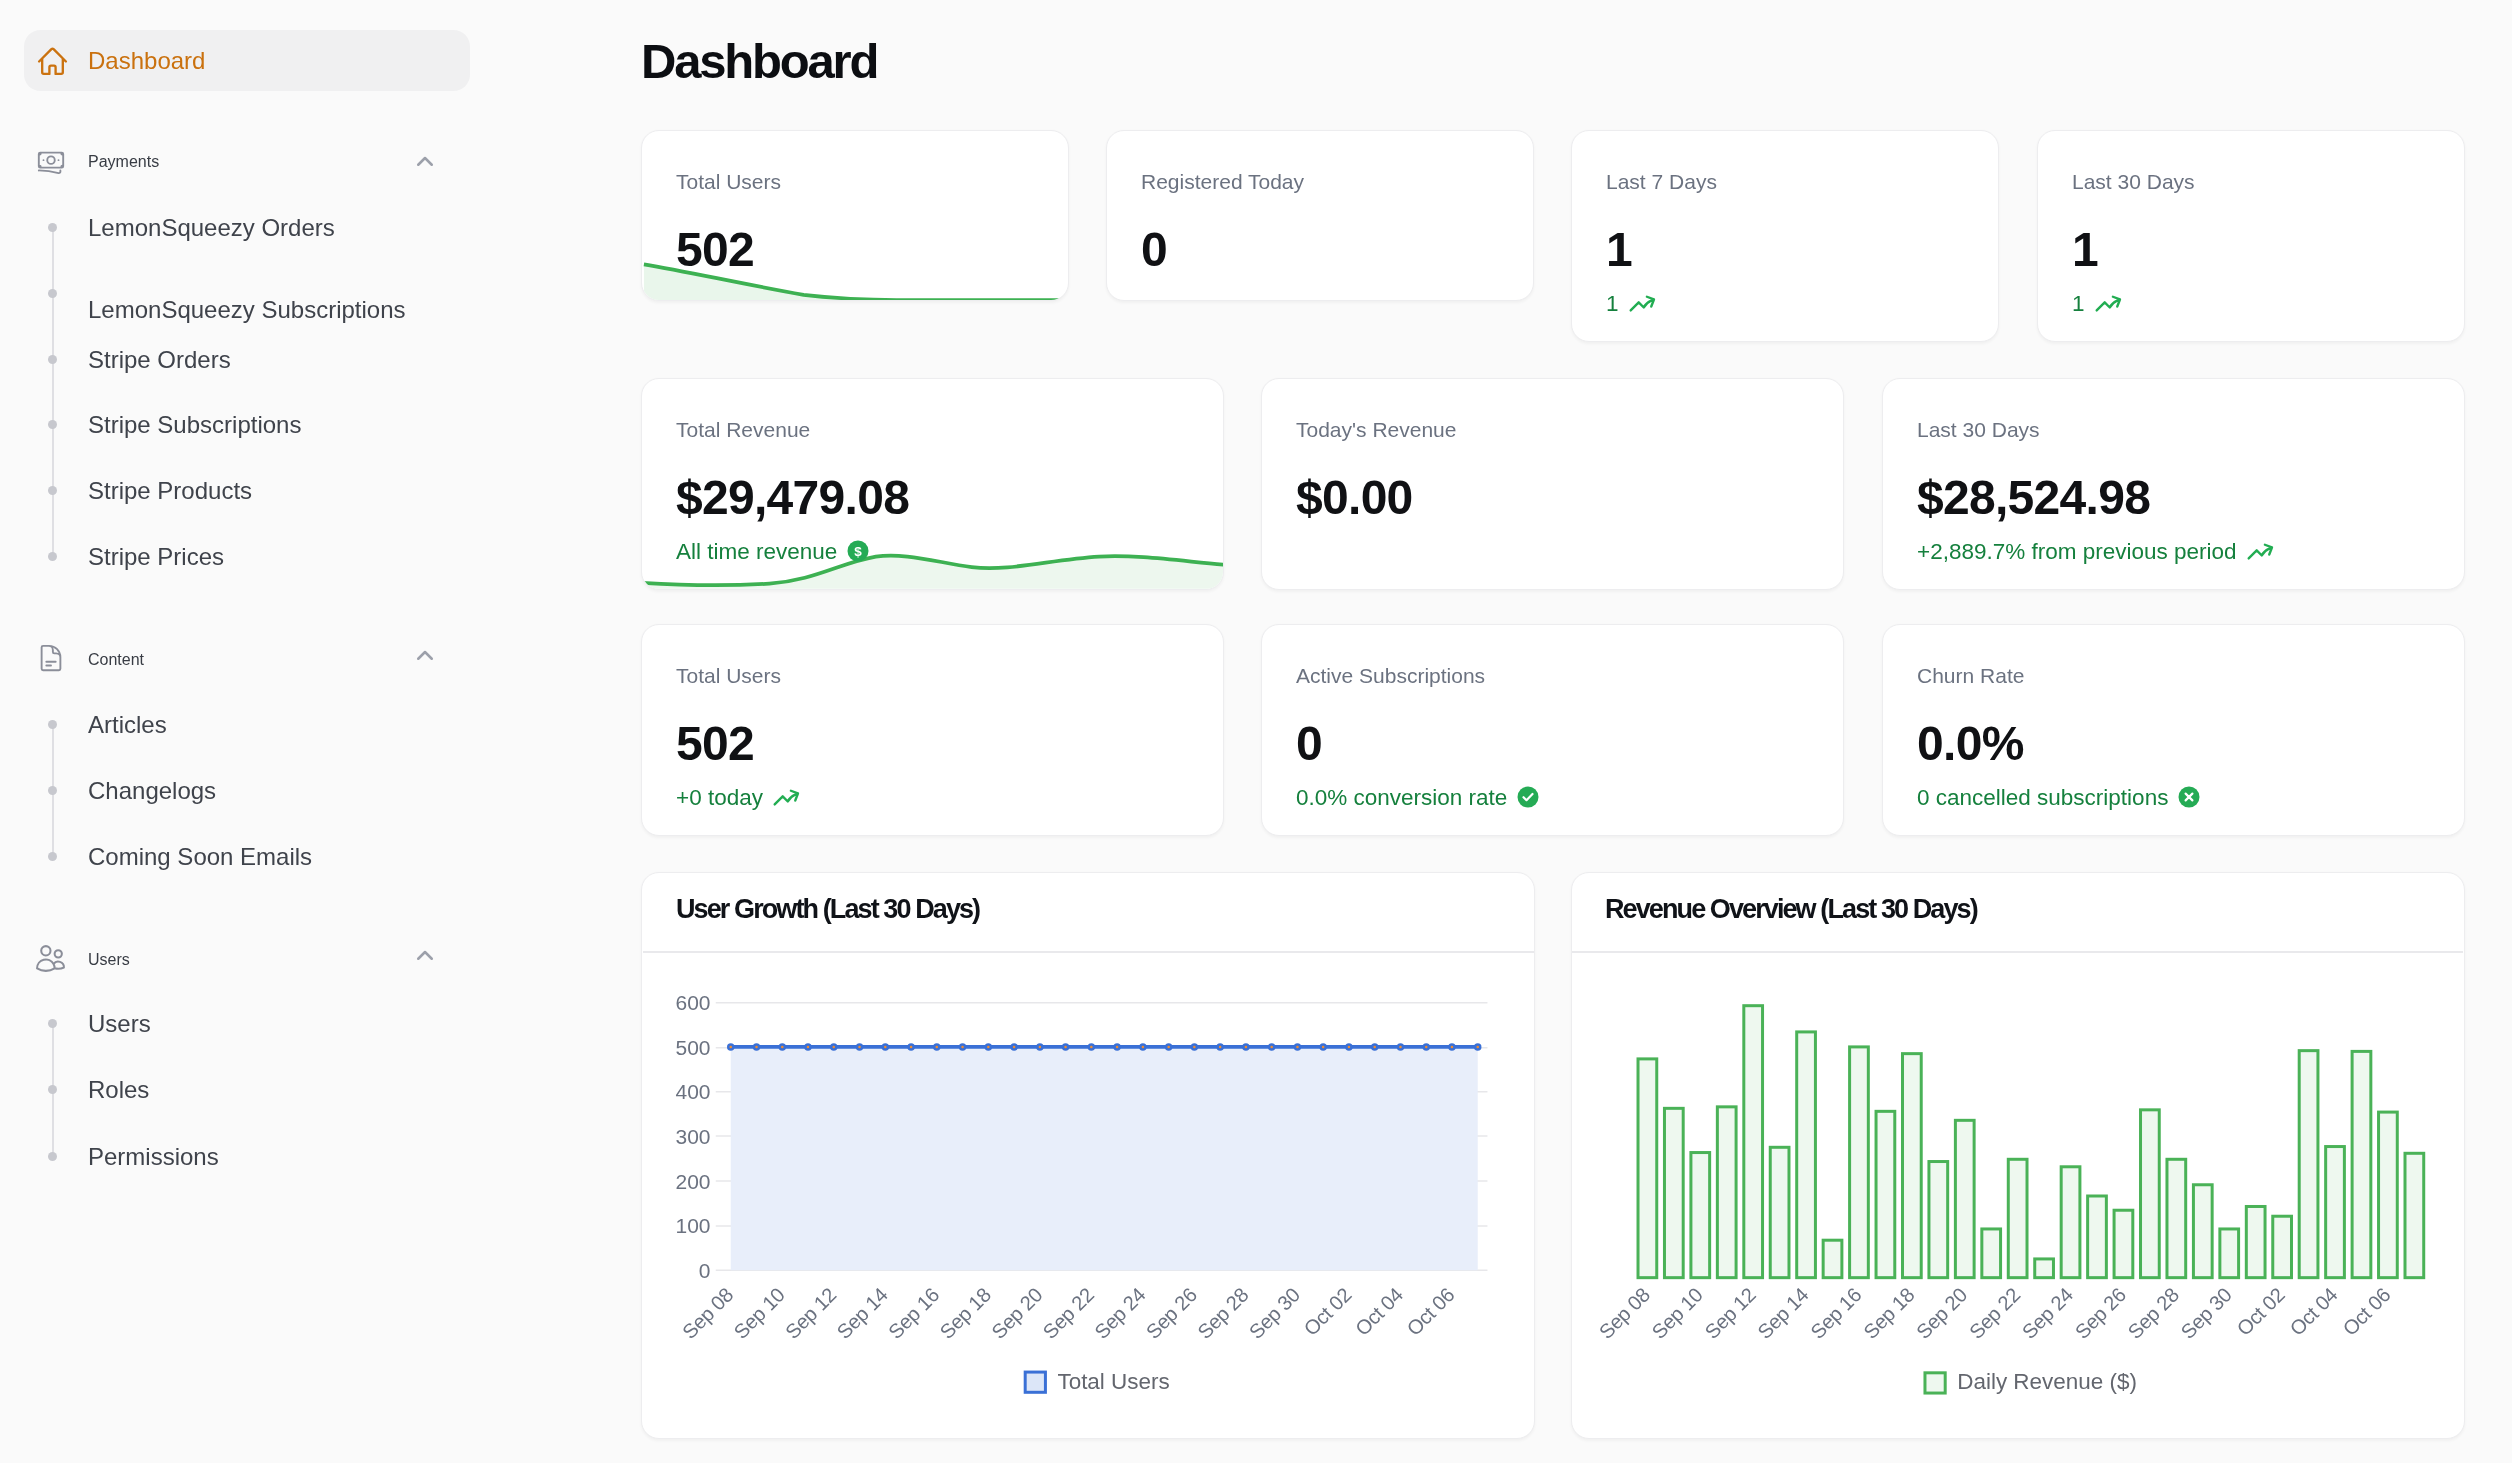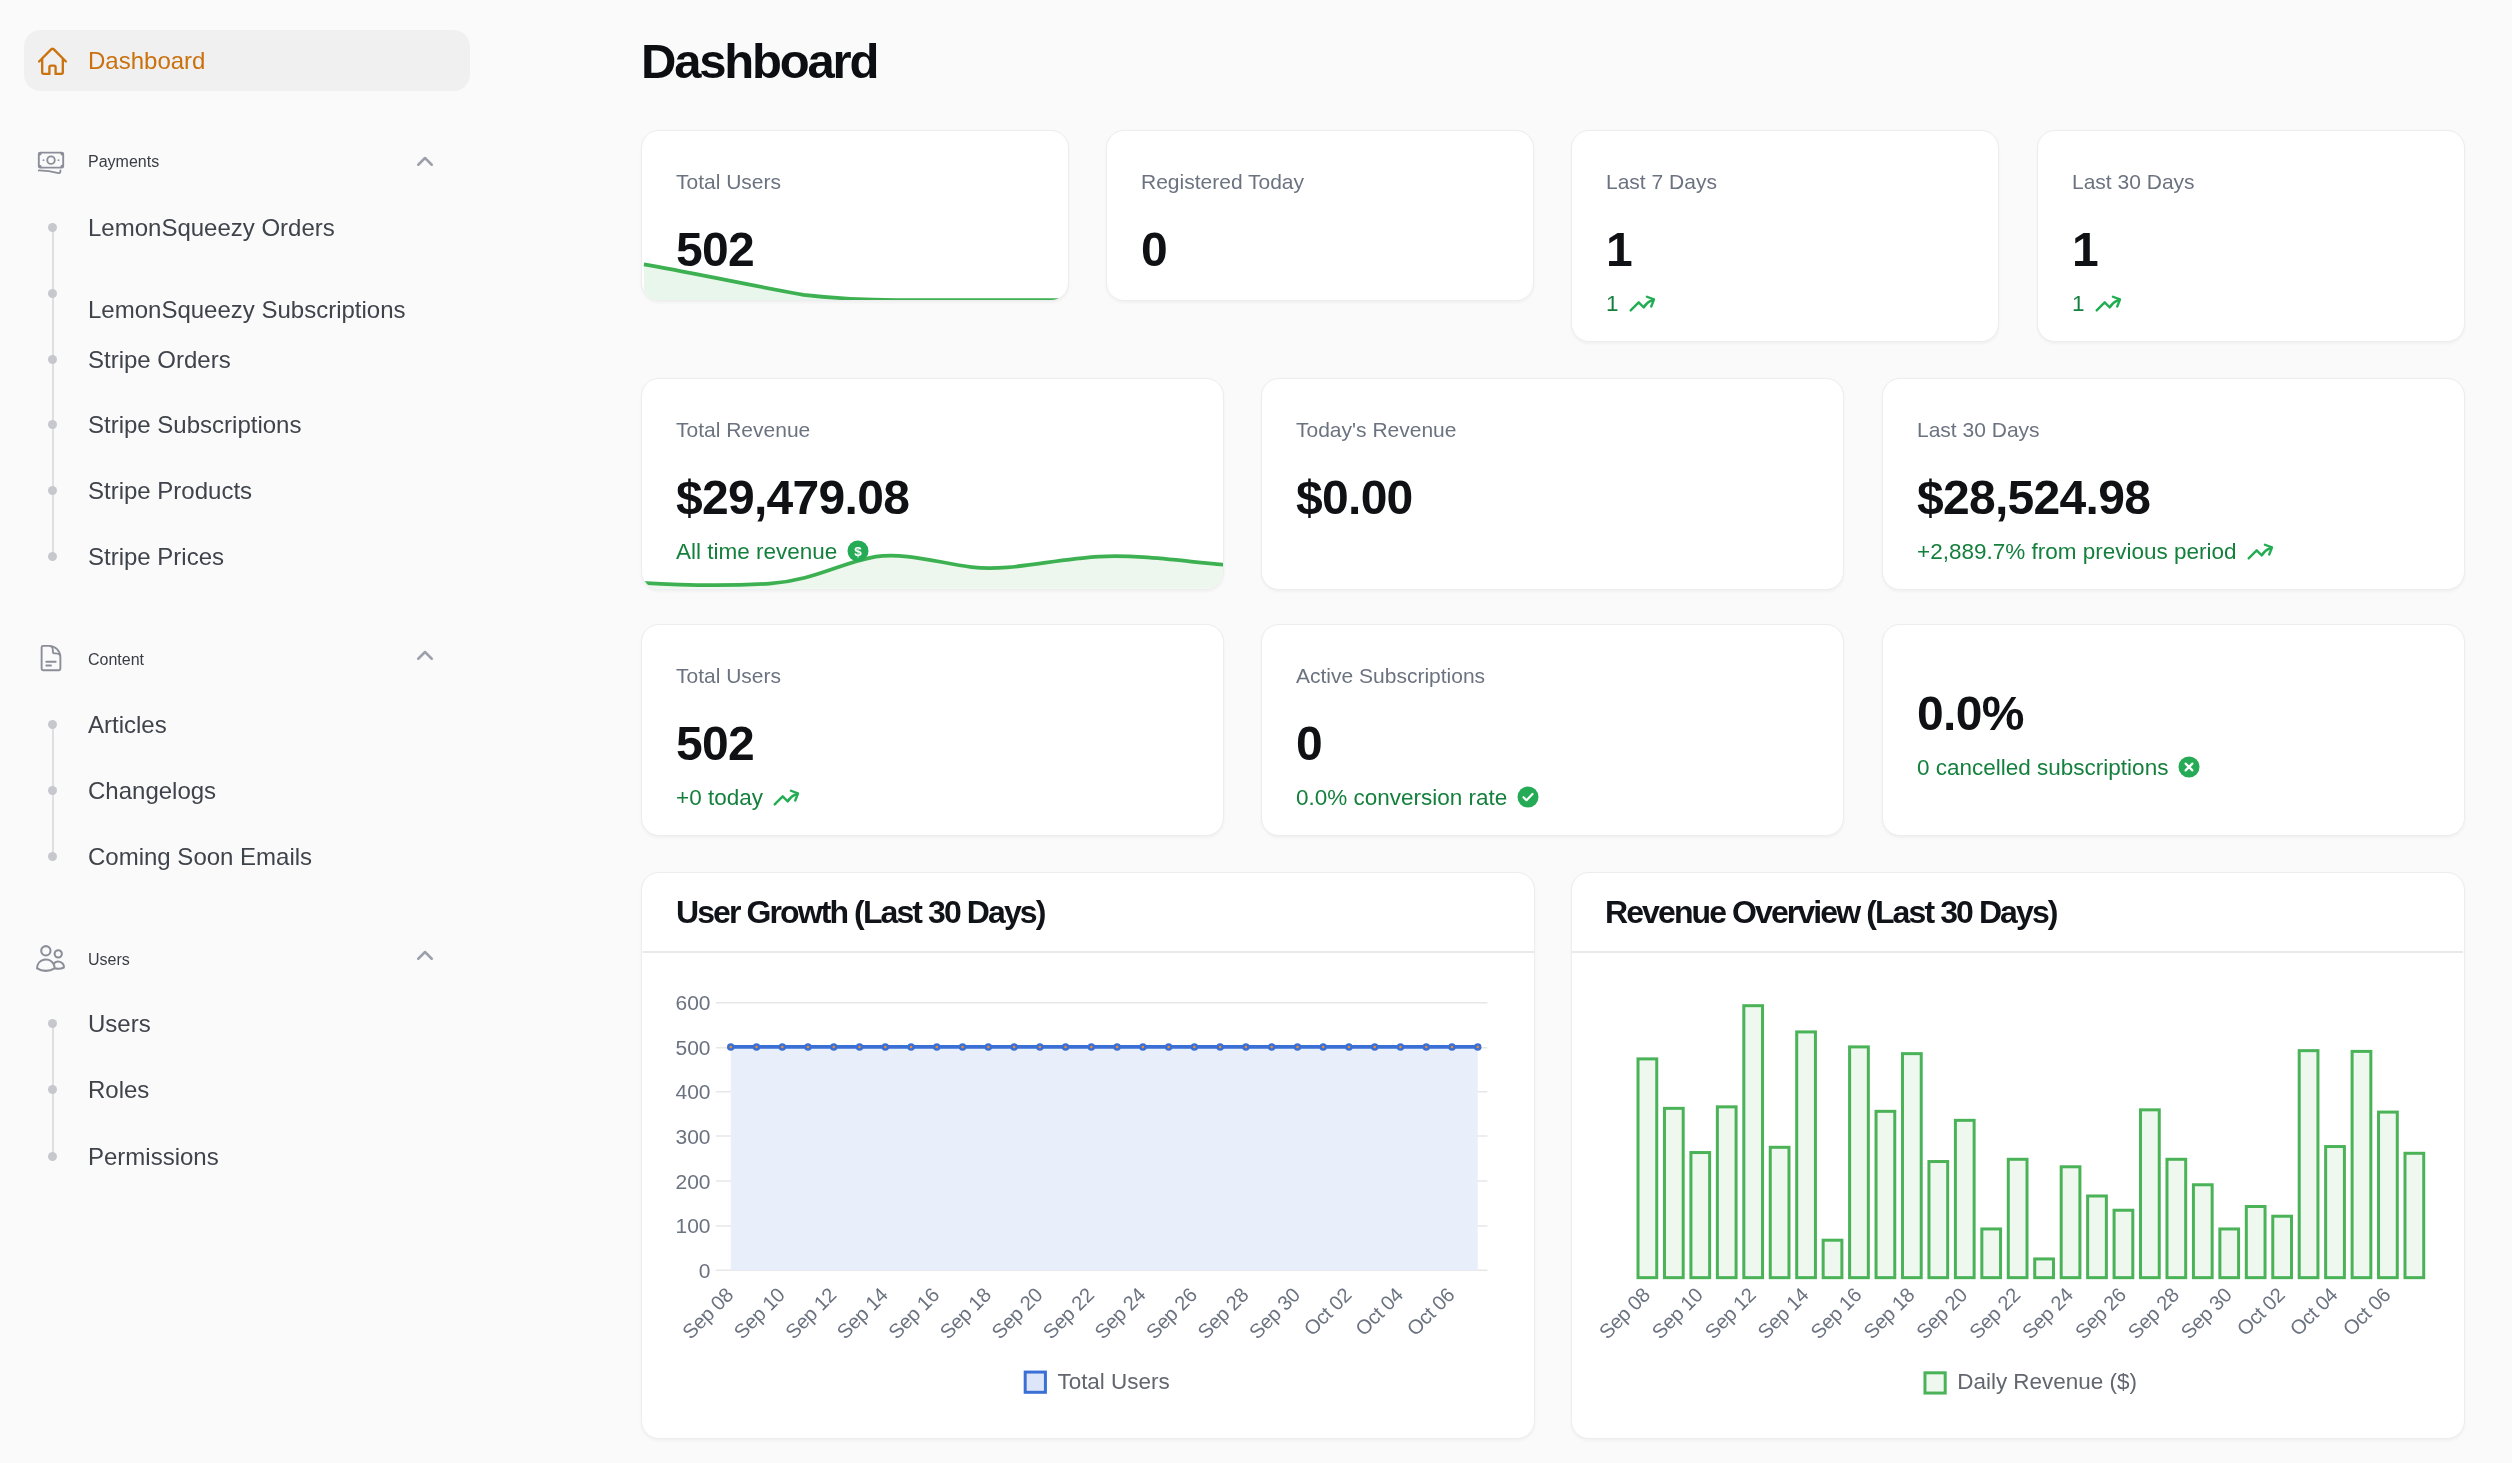--- a/index.html
+++ b/index.html
@@ -6,21 +6,21 @@
 body{position:relative;background:#fafafa;font-family:"Liberation Sans",sans-serif;overflow:hidden}
 .abs{position:absolute}
 .card{position:absolute;background:#fff;border:1.5px solid #ededef;border-radius:18px;box-shadow:0 1.5px 3px rgba(0,0,0,.04)}
 .lab{font-size:21px;color:#6b7280;line-height:30px}
 .num{font-size:48px;font-weight:700;color:#101114;line-height:58px;margin-top:24px;letter-spacing:-0.7px}
 .desc{font-size:22.5px;line-height:33px;margin-top:7.5px;display:flex;align-items:center;gap:9px}
 .g{color:#15803d}
 .r{color:#dc2626}
 .navtxt{font-size:24px;color:#3f434b;line-height:27px}
 .sechead{font-size:16px;font-weight:500;color:#383c44;line-height:27px}
-.ctitle{font-size:32px;font-weight:700;color:#101318;letter-spacing:-1.9px}
+.ctitle{font-size:27px;font-weight:700;color:#101318;letter-spacing:-1.9px}
 </style></head><body>
 
 <div class="abs" style="left:24px;top:30px;width:446px;height:61px;background:#f0f0f1;border-radius:16.5px"></div>
 <svg class="abs" style="left:36px;top:45px" width="33" height="33" viewBox="0 0 24 24" fill="none" stroke="#cb720f" stroke-width="1.7" stroke-linecap="round" stroke-linejoin="round">
 <path d="M2.25 12l8.954-8.955c.44-.439 1.152-.439 1.591 0L21.75 12M4.5 9.75v10.125c0 .621.504 1.125 1.125 1.125H9.75v-4.875c0-.621.504-1.125 1.125-1.125h2.25c.621 0 1.125.504 1.125 1.125V21h4.125c.621 0 1.125-.504 1.125-1.125V9.75"></path>
   </svg>
 <div class="abs" style="left:88px;top:47px;font-size:24px;font-weight:500;color:#ca710e">Dashboard</div>
 <svg class="abs" style="left:36px;top:147px" width="30" height="30" viewBox="0 0 24 24" fill="none" stroke="#8b8e99" stroke-width="1.5" stroke-linecap="round" stroke-linejoin="round">
 <path d="M2.25 18.75a60.07 60.07 0 0115.797 2.101c.727.198 1.453-.342 1.453-1.096V18.75M3.75 4.5v.75A.75.75 0 013 6h-.75m0 0v-.375c0-.621.504-1.125 1.125-1.125H20.25M2.25 6v9m18-10.5v.75c0 .414.336.75.75.75h.75m-1.5-1.5h.375c.621 0 1.125.504 1.125 1.125v9.75c0 .621-.504 1.125-1.125 1.125h-.375m1.5-1.5H21a.75.75 0 00-.75.75v.75m0 0H3.75m0 0h-.375a1.125 1.125 0 01-1.125-1.125V15m1.5 1.5v-.75A.75.75 0 003 15h-.75M15 10.5a3 3 0 11-6 0 3 3 0 016 0zm3 0h.008v.008H18V10.5zm-12 0h.008v.008H6V10.5z"></path>
   </svg>
@@ -147,20 +147,21 @@
       <div class="lab">Active Subscriptions</div>
       <div class="num">0</div>
       <div class="desc g">0.0% conversion rate <svg width="24" height="24" viewBox="0 0 24 24">
           <circle cx="12" cy="12" r="10.5" fill="#25ab55"></circle>
           <path d="M7.5 12.2l3 3 6-6.2" stroke="#fff" stroke-width="2.2" fill="none" stroke-linecap="round" stroke-linejoin="round"></path>
         </svg></div>
     </div>
   </div>
 <div class="card" style="left:1882px;top:624px;width:583px;height:212px;overflow:hidden">
     <div style="padding:36px 34px 0 34px;position:relative;z-index:2">
+      <div class="lab">Churn Rate</div>
       <div class="num">0.0%</div>
       <div class="desc g">0 cancelled subscriptions <svg width="24" height="24" viewBox="0 0 24 24">
           <circle cx="12" cy="12" r="10.5" fill="#25ab55"></circle>
           <path d="M8.6 8.6l6.8 6.8M15.4 8.6l-6.8 6.8" stroke="#fff" stroke-width="2.2" stroke-linecap="round"></path>
         </svg></div>
     </div>
   </div>
 <div class="card" style="left:641px;top:872px;width:894px;height:567px"></div>
 <div class="abs ctitle" style="left:676px;top:894px">User Growth (Last 30 Days)</div>
 <div class="abs" style="left:643px;top:951px;width:891px;height:1.5px;background:#e9e9ec"></div>

